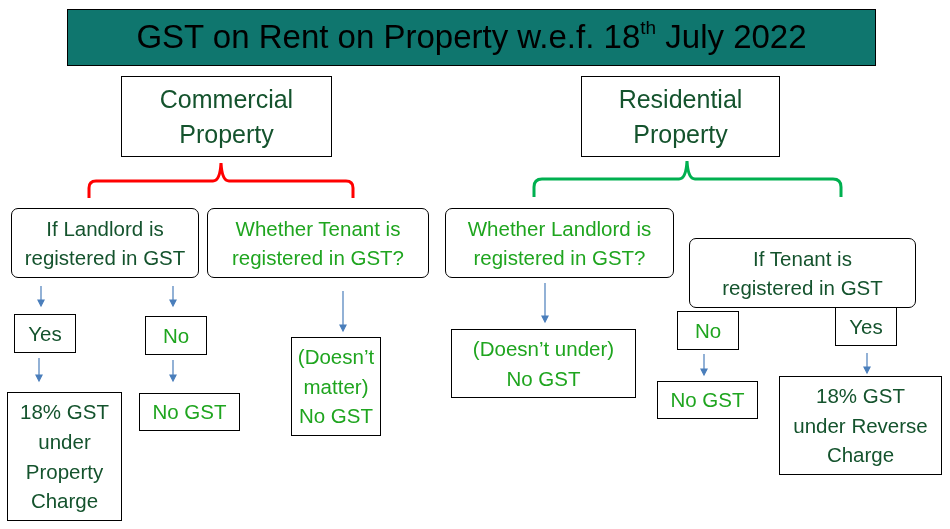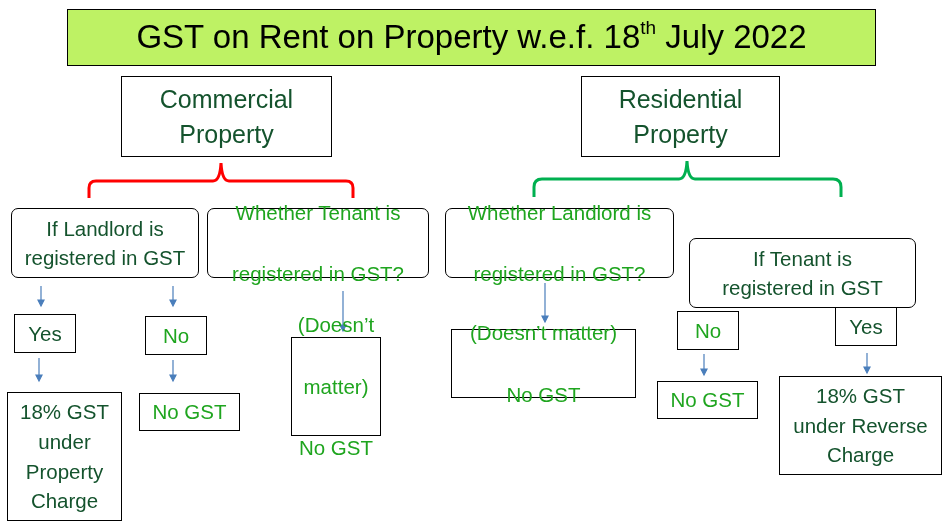--- a/index.html
+++ b/index.html
@@ -3,22 +3,22 @@
   <meta charset="utf-8">
   <style>
     html, body { margin: 0; padding: 0; background: #ffffff; }
     body { width: 950px; height: 529px; position: relative; overflow: hidden;
            font-family: "Liberation Sans", "DejaVu Sans", sans-serif; }
     .box { position: absolute; box-sizing: border-box; border: 1.5px solid #000;
            background: #fff; display: flex; flex-direction: column;
            align-items: center; justify-content: center; text-align: center;
            line-height: 1.22; }
     .red { color: #14532d; }
-    .green { color: #1fa51f; gap: 32px; }
-    .title { background: #bef264; color: #000; font-size: 33px; }
+    .green { color: #1fa51f; }
+    .title { background: #0f766e; color: #000; font-size: 33px; }
     .title sup { font-size: 19px; vertical-align: 14px; line-height: 0; }
     .lvl1 { font-size: 25px; line-height: 1.38; }
     .lvl2 { font-size: 20.5px; line-height: 1.42; border-radius: 7px; }
     .lvl3 { font-size: 20.5px; line-height: 1.45; }
     svg.overlay { position: absolute; left: 0; top: 0; }
   </style>
 </head>
 <body>
 
 <svg class="overlay" width="950" height="529">
@@ -139,21 +139,21 @@
   <div>under</div>
   <div>Property</div>
   <div>Charge</div>
 </div>
 
 <div class="box lvl3 green" style="left:139px; top:393px; width:101px; height:38px;">
   <div>No GST</div>
 </div>
 
 <div class="box lvl3 green" style="left:451px; top:329px; width:185px; height:69px;">
-  <div>(Doesn’t matter)</div>
+  <div>(Doesn’t under)</div>
   <div>No GST</div>
 </div>
 
 <div class="box lvl3 green" style="left:677px; top:311px; width:62px; height:39px;">
   <div>No</div>
 </div>
 
 <div class="box lvl3 red" style="left:835px; top:307px; width:62px; height:39px;">
   <div>Yes</div>
 </div>

